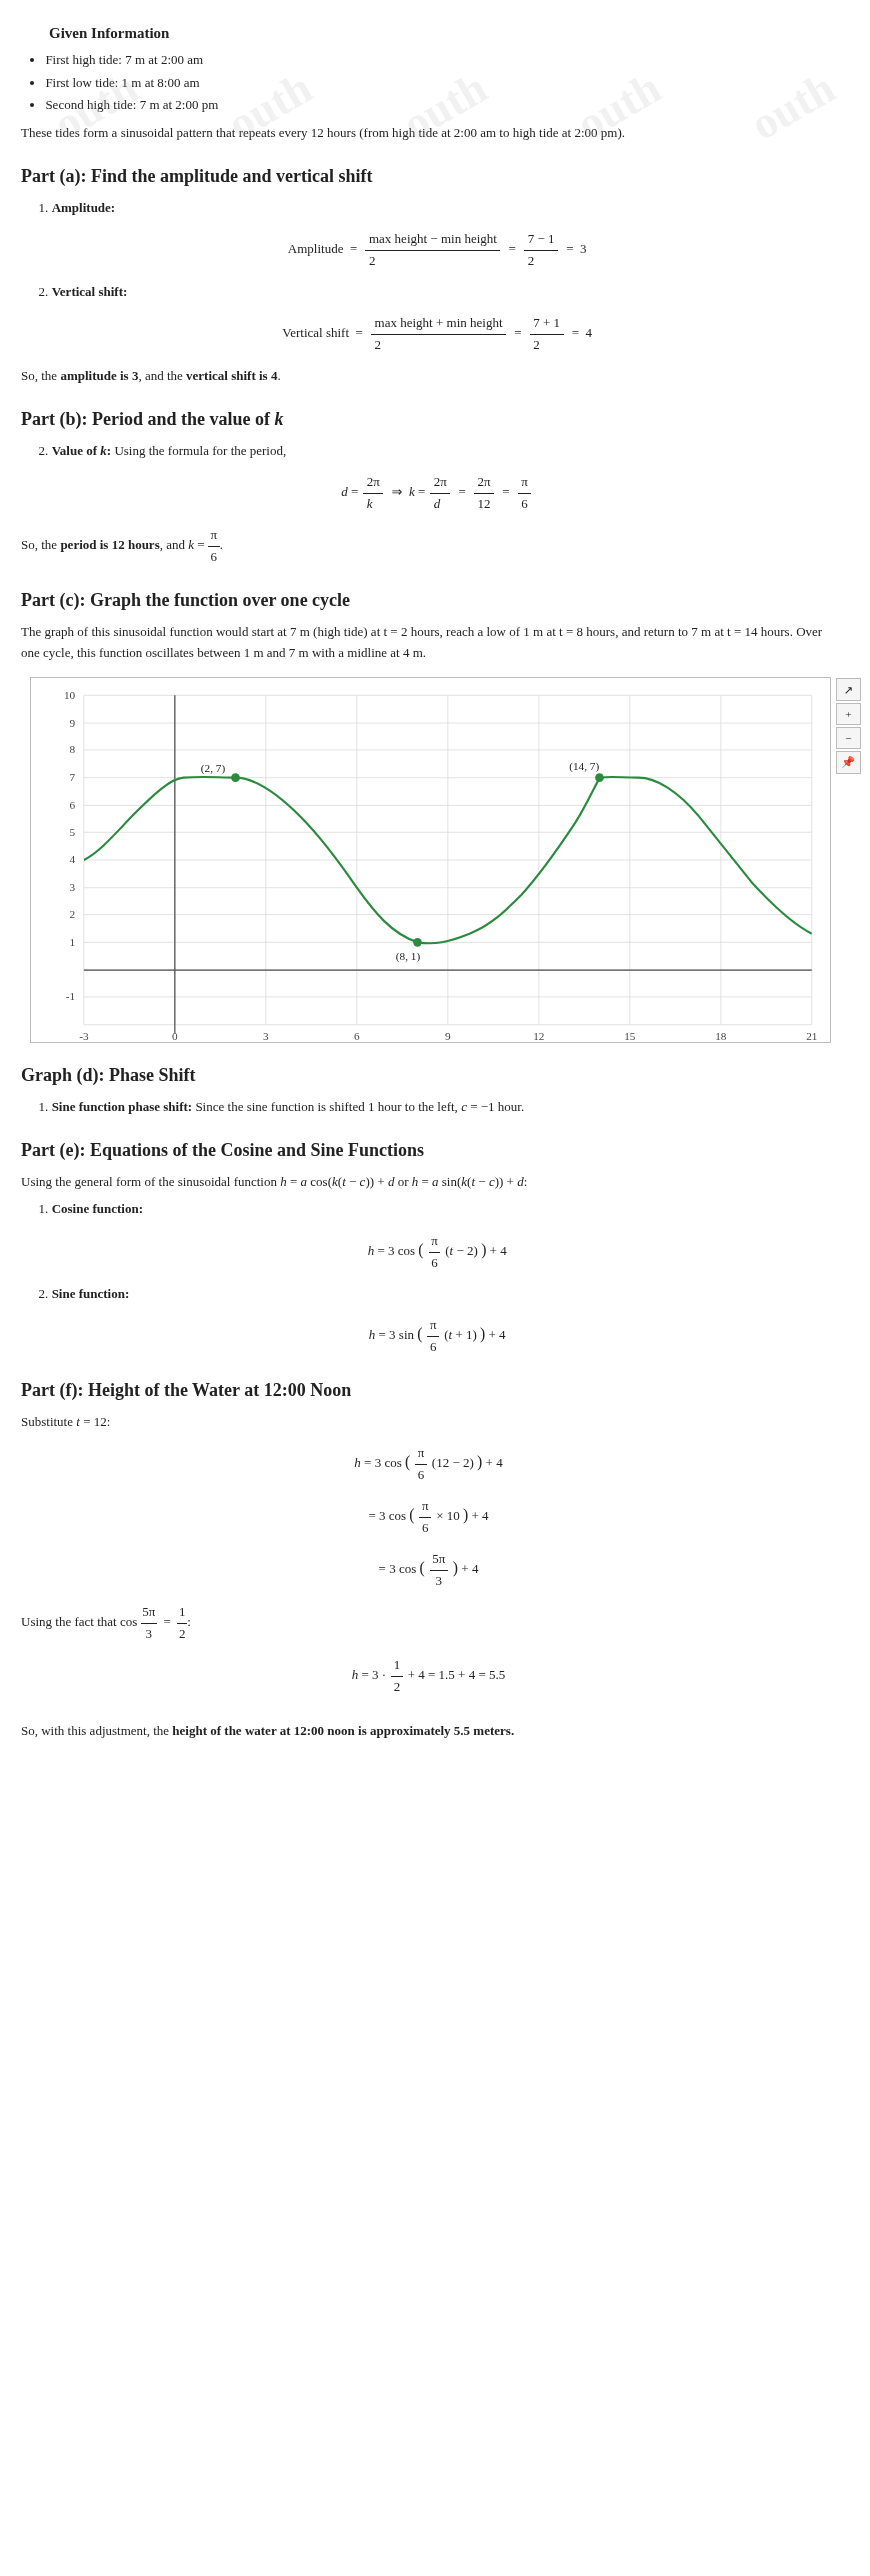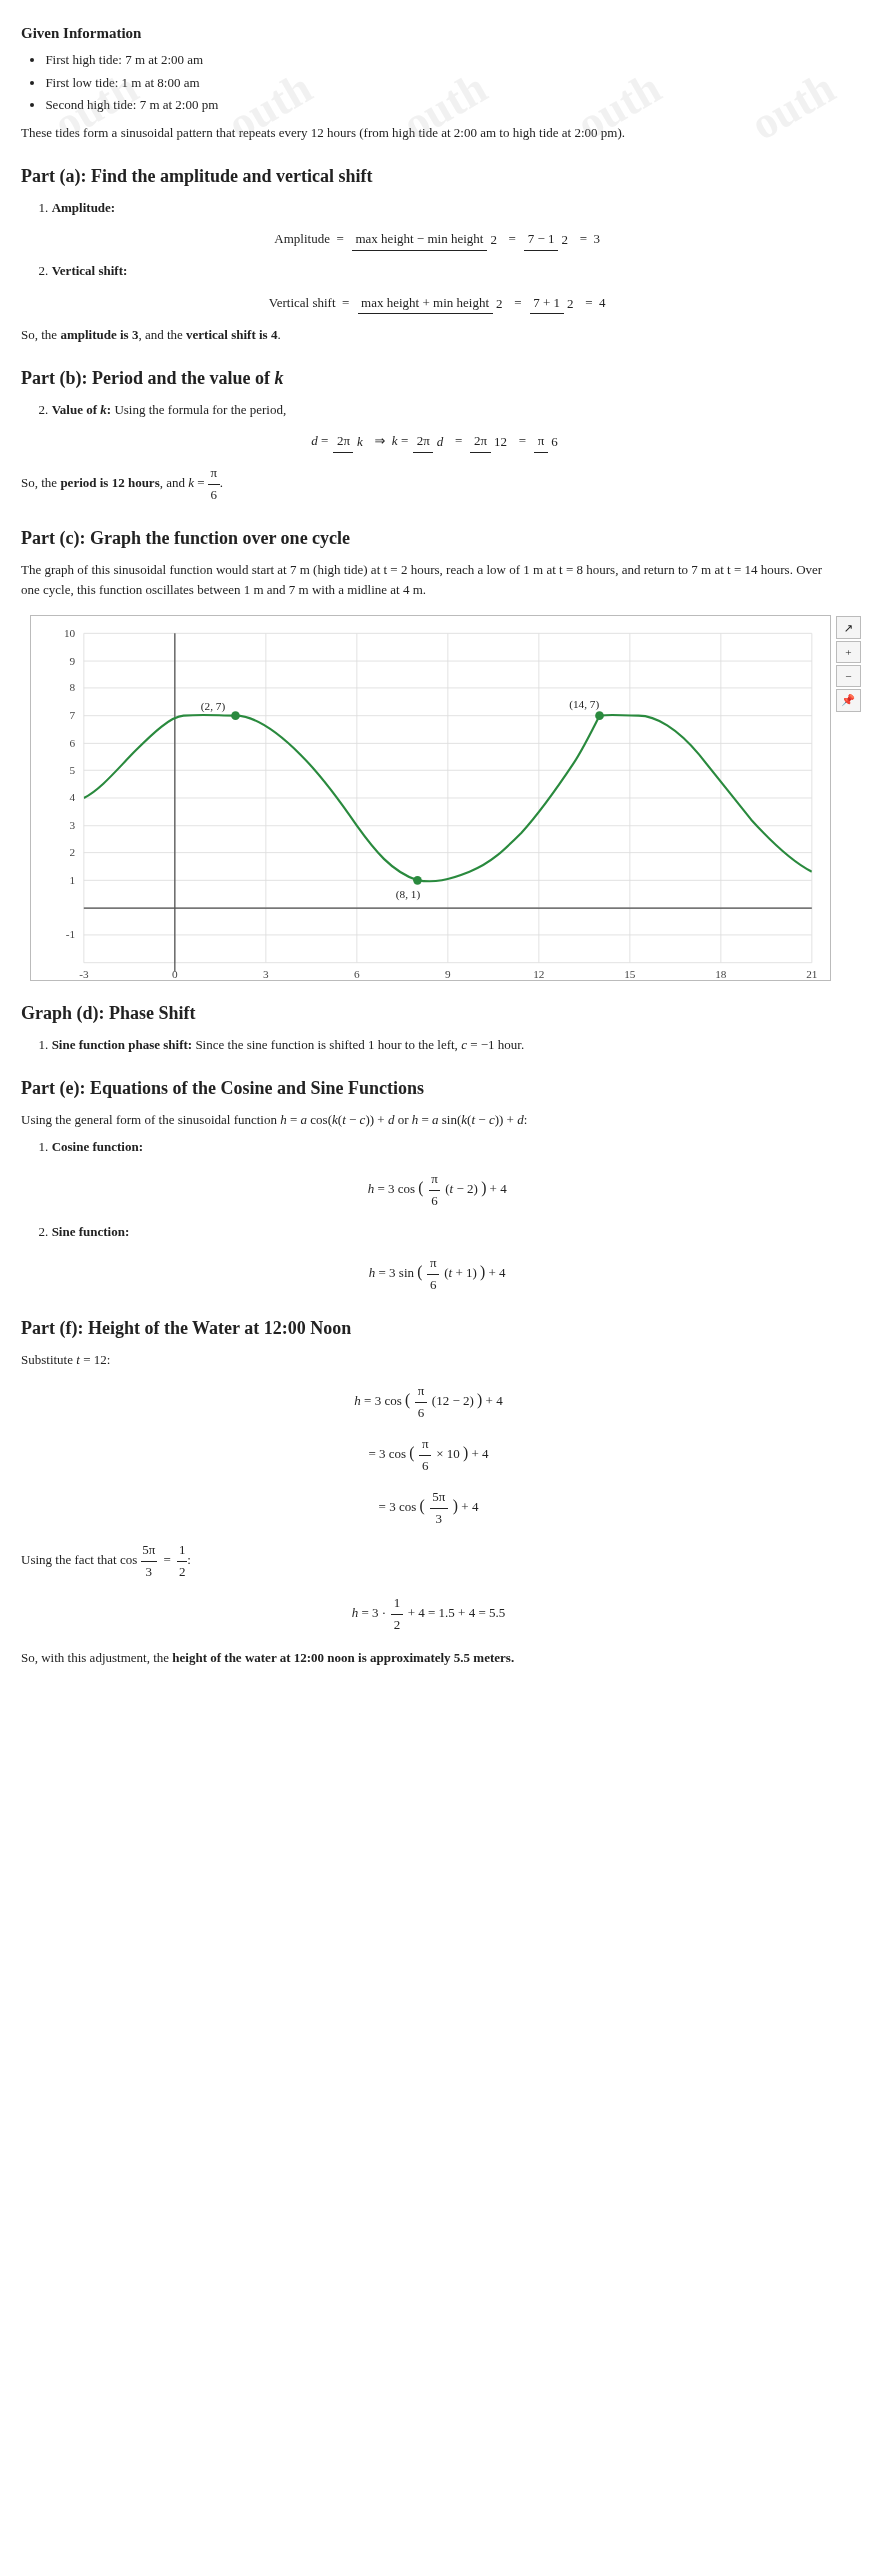--- a/index.html
+++ b/index.html
@@ -11,20 +11,21 @@
       background: #fff;
       width: 871px;
       padding: 21px 35px 35px 21px;
       position: relative;
       overflow-x: hidden;
     }
     h2.section-title {
       font-size: 15px;
       font-weight: bold;
       margin-bottom: 5.2px;
+      margin-left: 28px;
     }
     h3.part-title {
       font-size: 18px;
       font-weight: bold;
       margin-top: 18px;
       margin-bottom: 7px;
     }
     ul {
       list-style: disc;
       margin-left: 24.4px;
@@ -35,21 +36,22 @@
     .numbered-list { margin-left: 17.4px; }
     .numbered-item { margin-bottom: 5.2px; }
     .numbered-item span.num { font-weight: normal; margin-right: 3.5px; }
     .math-block {
       text-align: center;
       margin: 10.5px auto;
       font-size: 13px;
     }
     .math-frac {
       display: inline-flex;
-      align-items: flex-end;
+      flex-direction: column;
+      align-items: flex-start;
       vertical-align: middle;
       margin: 0 1.7px;
     }
     .math-frac .num-top { border-bottom: 1.3px solid #222; padding: 0 3.5px; }
     .math-frac .num-bot { padding: 0 3.5px; }
     .bold { font-weight: bold; }
     .watermark {
       position: absolute;
       color: rgba(180,180,180,0.18);
       font-size: 45px;
@@ -384,16 +386,16 @@
 
 <div class="math-block">
   <em>h</em> = 3 ·
   <span class="math-frac" style="display:inline-flex;flex-direction:column;align-items:center;vertical-align:middle;">
     <span style="border-bottom:1.3px solid #222;padding:0 2.6px;">1</span>
     <span style="padding:0 2.6px;">2</span>
   </span>
   + 4 = 1.5 + 4 = 5.5
 </div>
 
-<p style="margin-top:12px;">
+<p style="margin-top:23px;">
   So, with this adjustment, the <strong>height of the water at 12:00 noon is approximately 5.5 meters.</strong>
 </p>
 
 
 </body></html>

